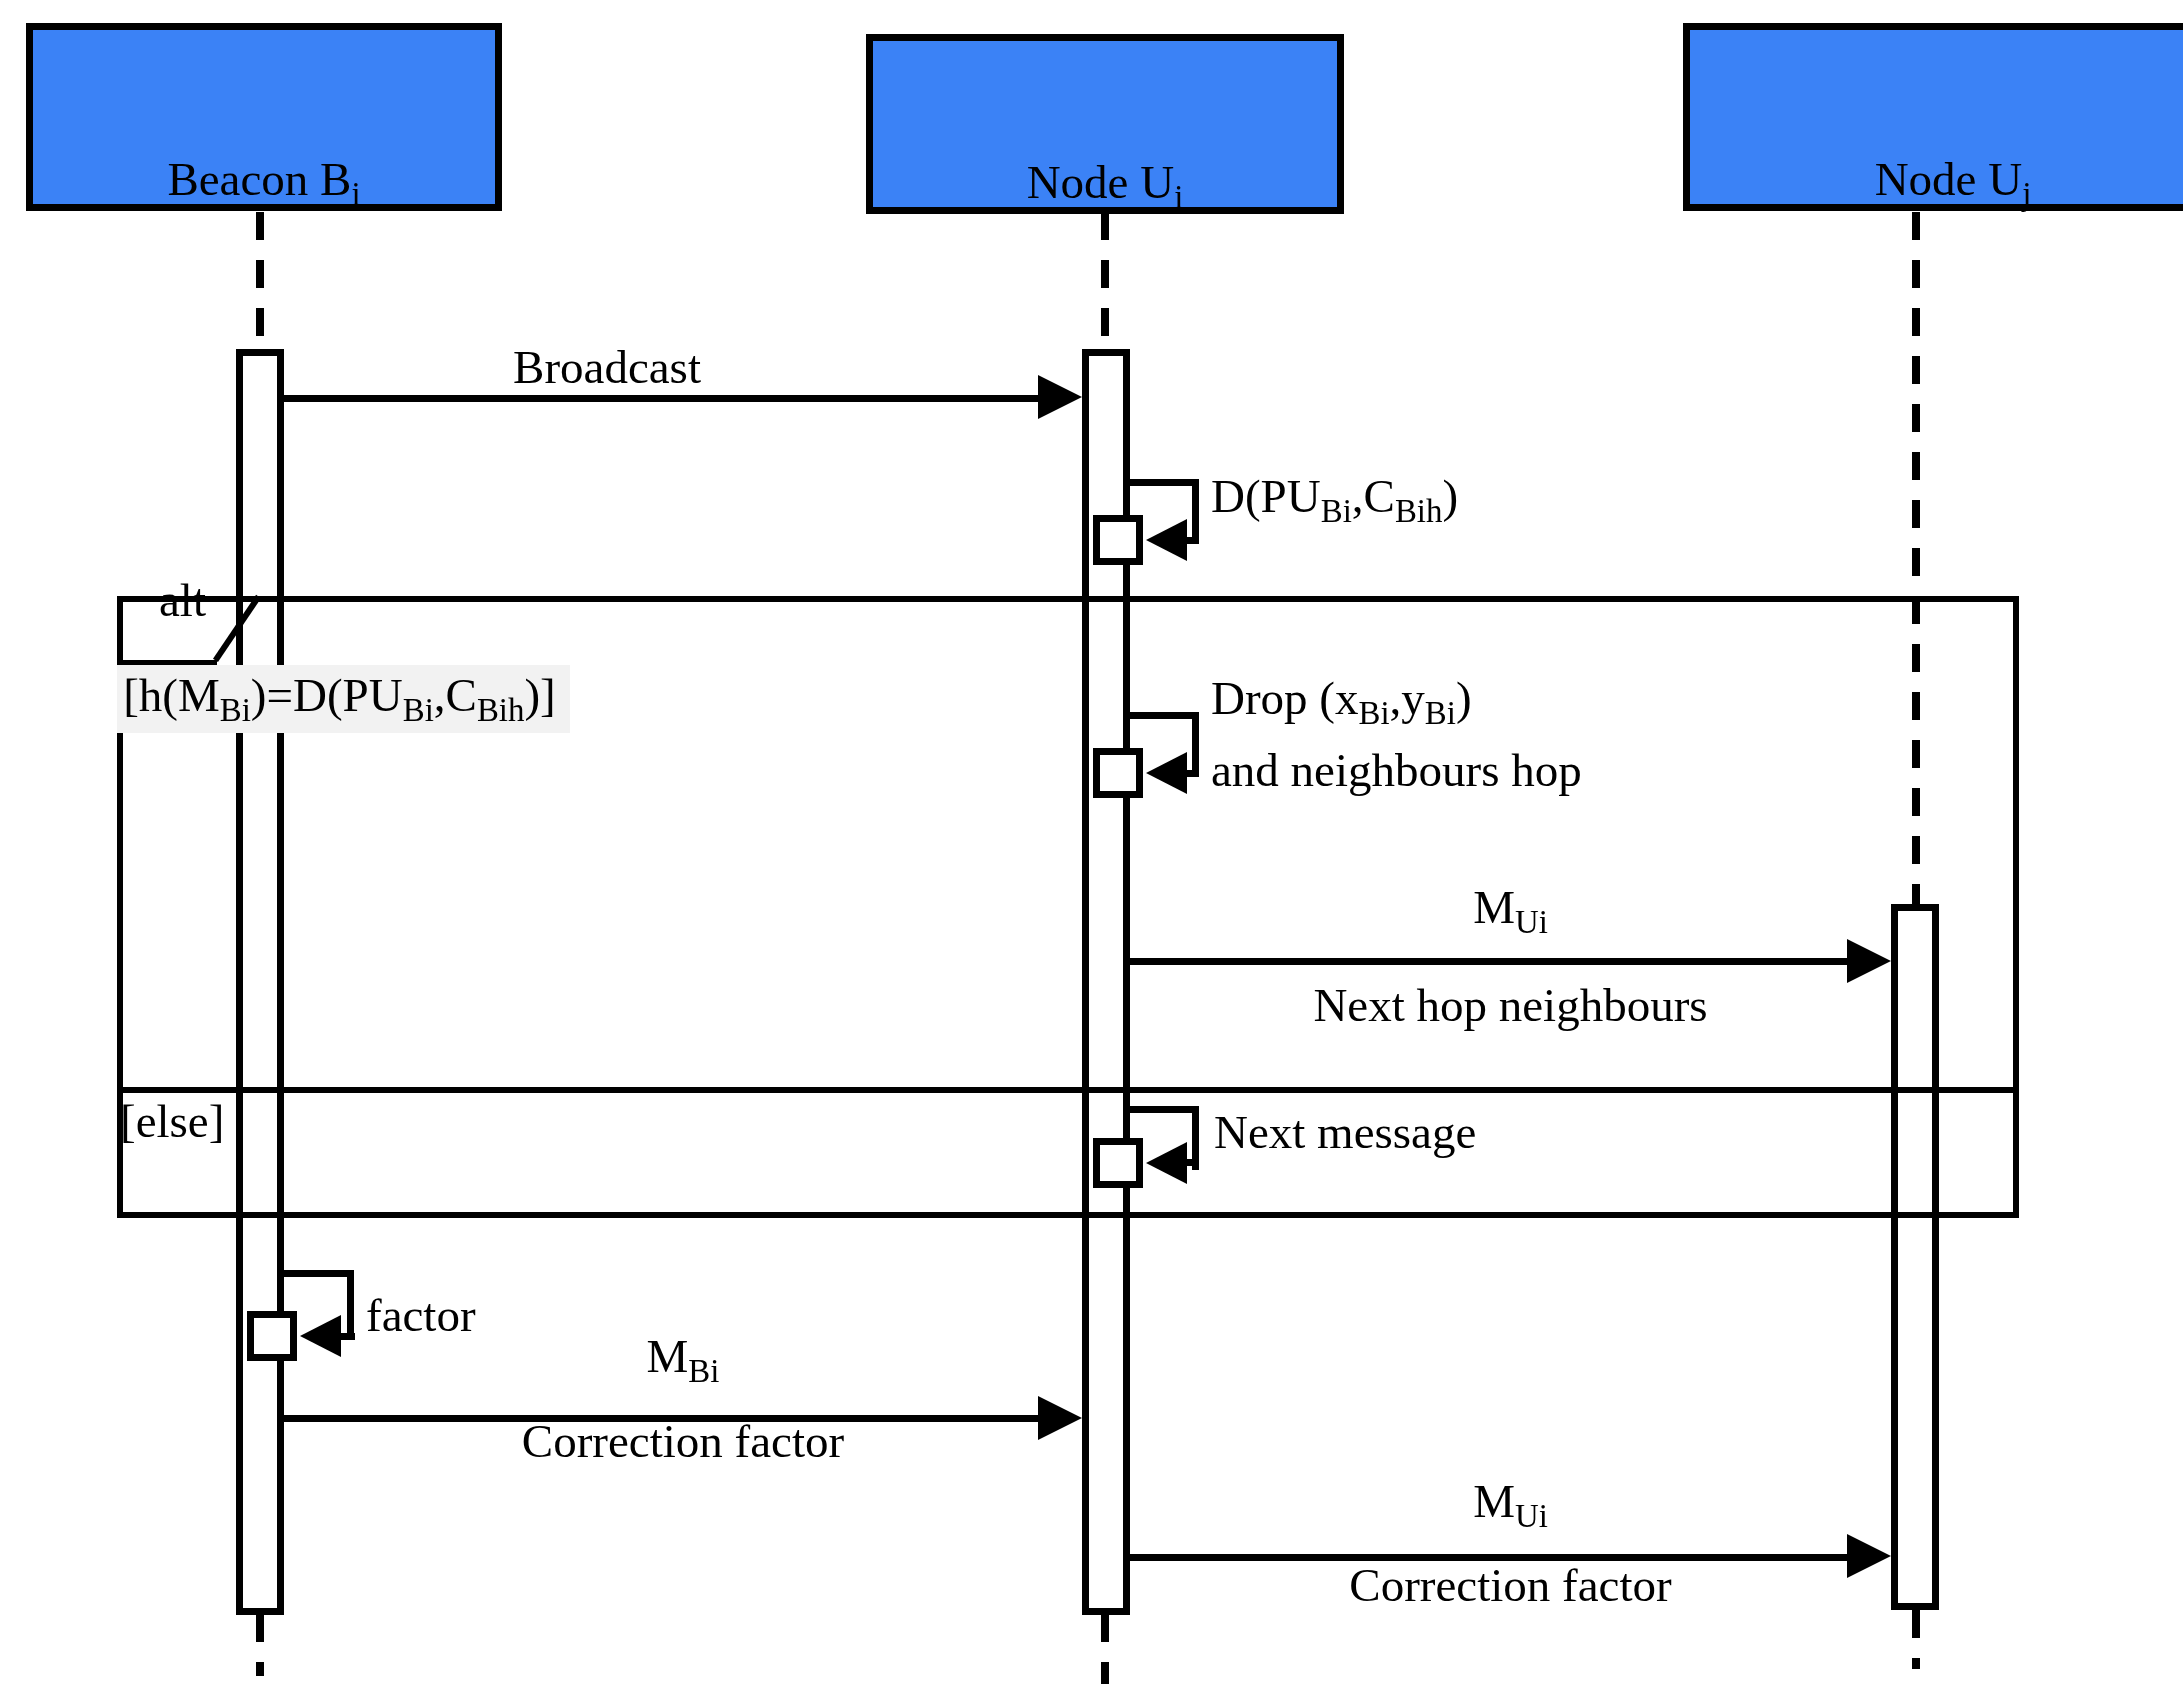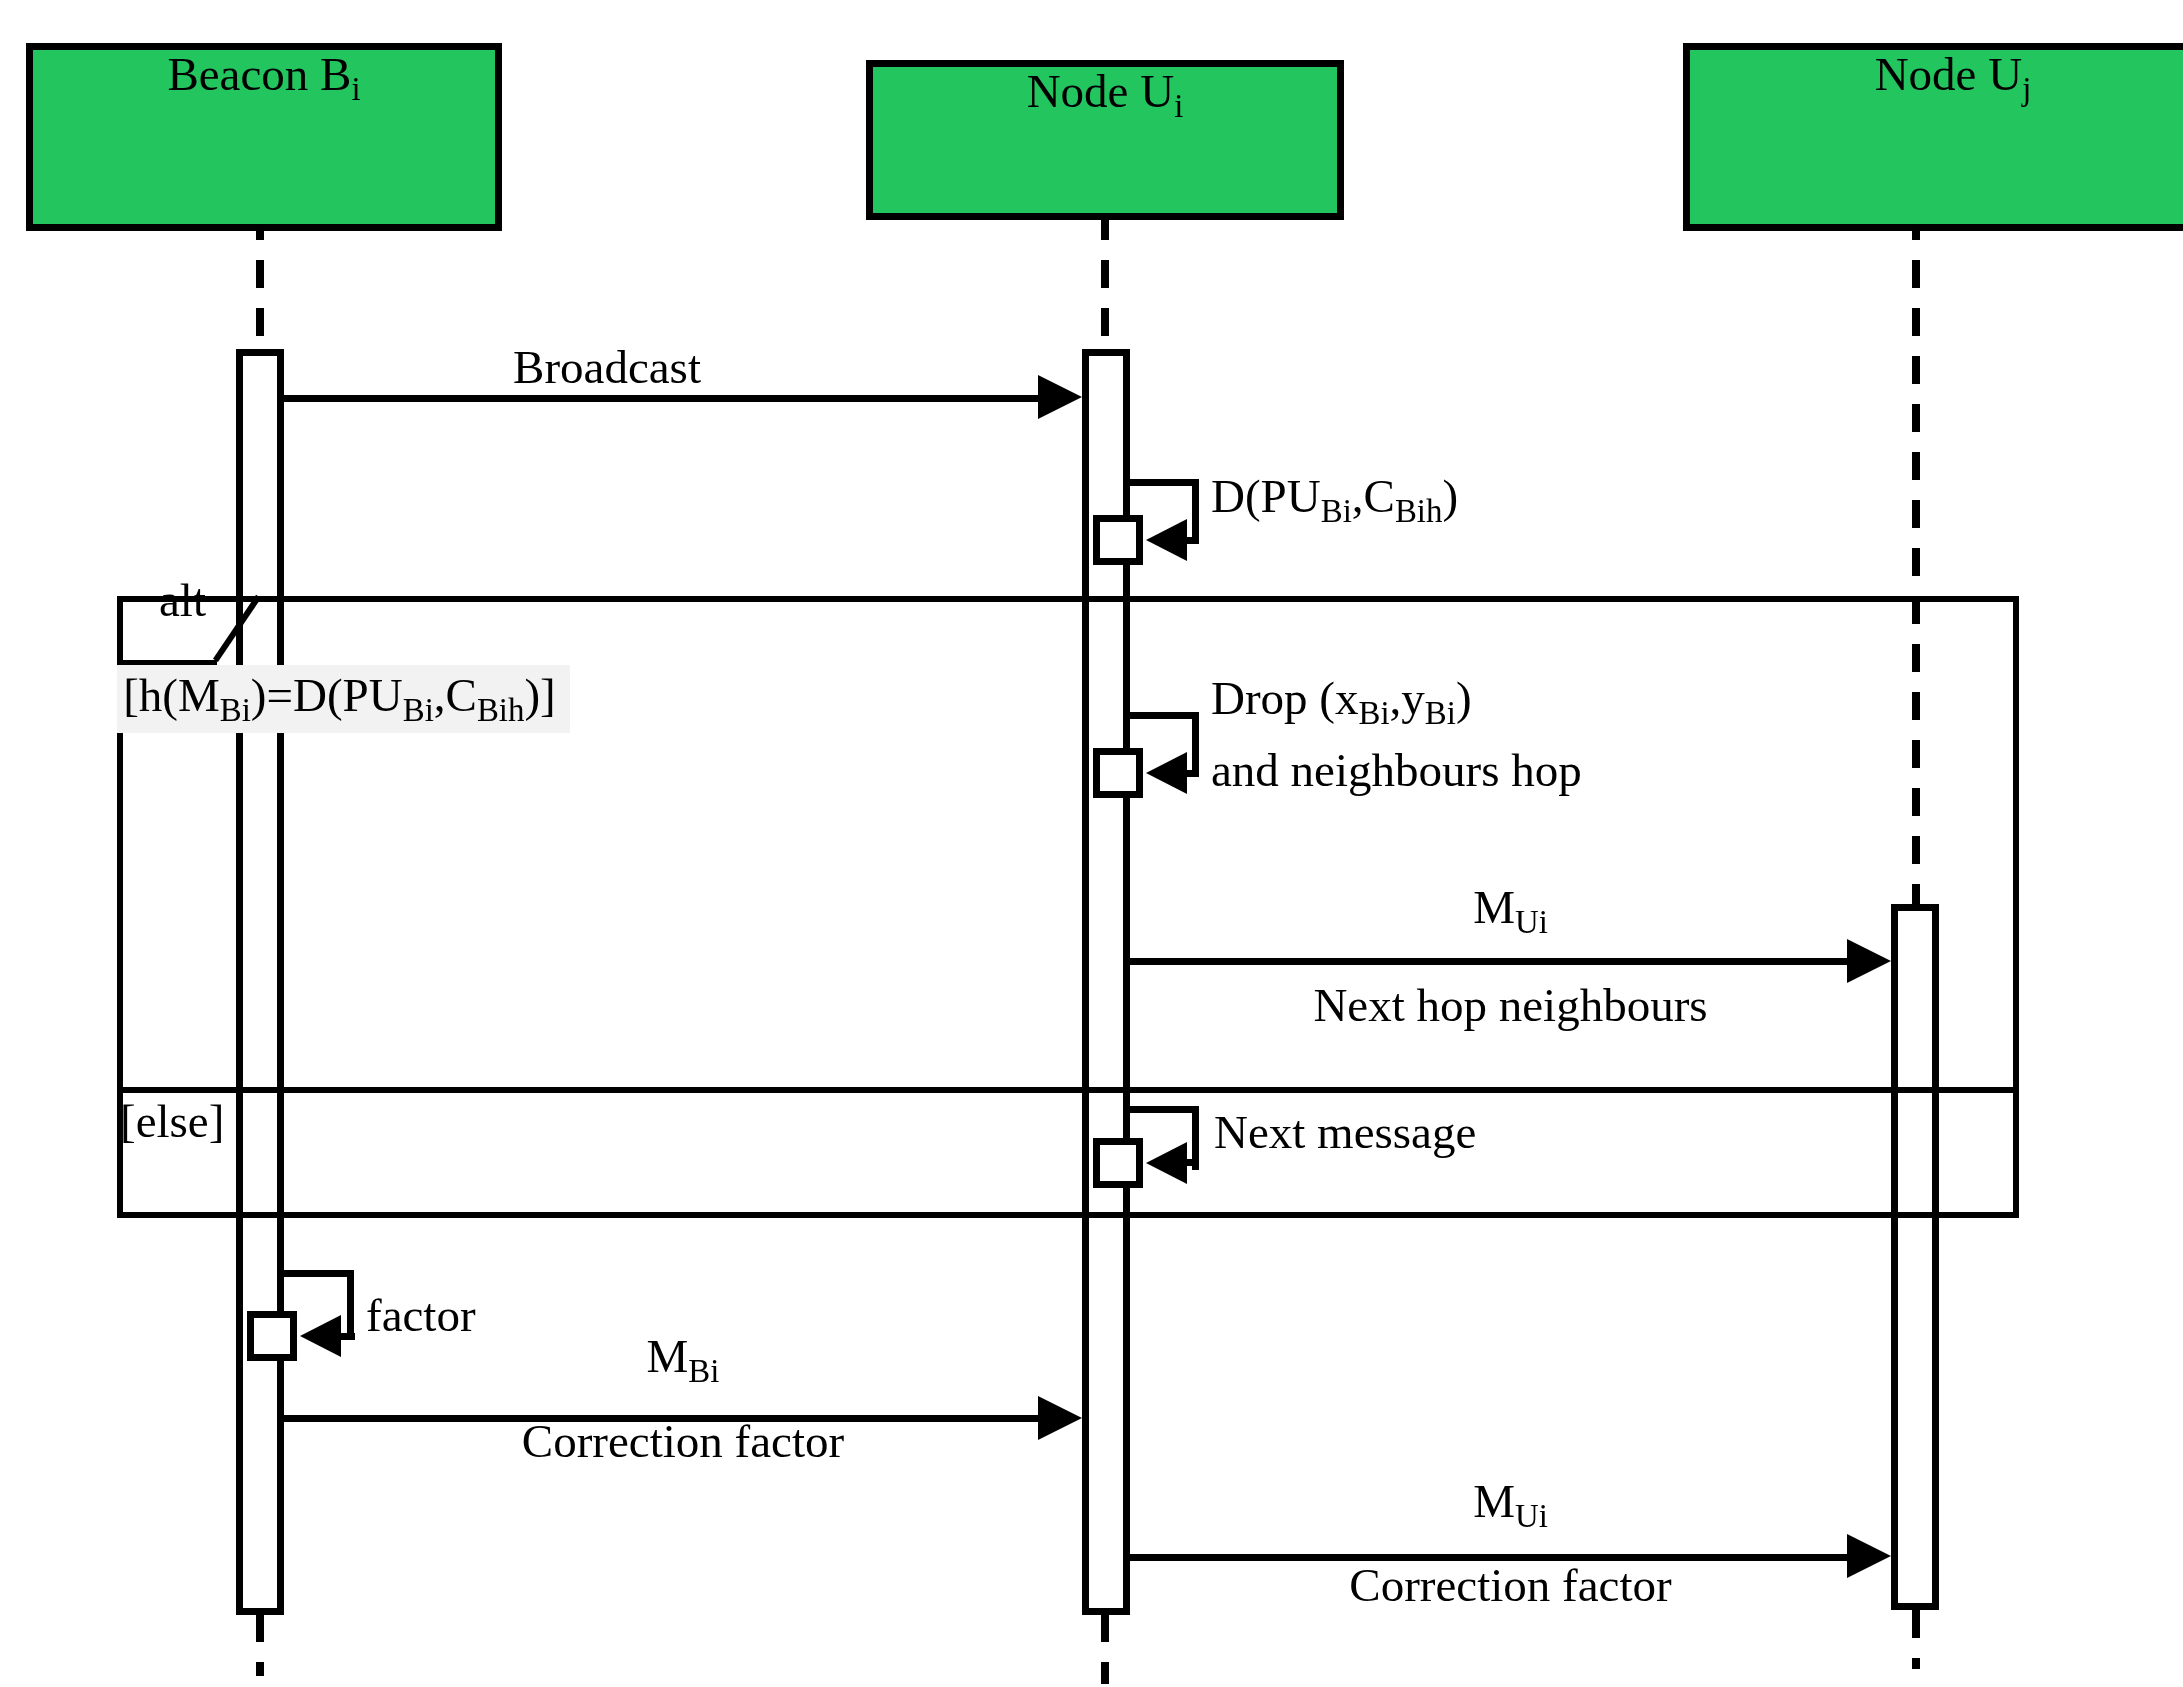--- a/index.html
+++ b/index.html
@@ -1,21 +1,21 @@
 <!DOCTYPE html>
 <html style="font-size:12.5px"><head>
 <meta charset="utf-8">
 <style>
   * { margin:0; padding:0; box-sizing:border-box; }
   html,body { background:#ffffff; }
   body { font-family:"Liberation Serif", serif; color:#000; }
   #canvas { position:relative; width:2183px; height:1687px; background:#fff; overflow:hidden; }
   .abs { position:absolute; }
-  .actor { border:7px solid #000; background:#22c55e; display:flex; align-items:flex-start; justify-content:center;
-           font-size:47px; z-index:2;margin-top:20px; }
+  .actor { border:7px solid #000; background:#3b82f6; display:flex; align-items:flex-end; justify-content:center;
+           font-size:47px; z-index:2; }
   .lifeline { width:7.8px; z-index:1;
       background-image:repeating-linear-gradient(180deg,#000 0,#000 28px,transparent 28px,transparent 48px); }
   .bar  { border:7px solid #000; background:#fff; z-index:2; }
   .hline{ background:#000; height:7px; z-index:3; }
   .vline{ background:#000; width:7px;  z-index:3; }
   .alt-border { border:6.2px solid #000; background:transparent; z-index:4; pointer-events:none; }
   .divider { background:#000; height:6.2px; z-index:3; }
   .pent { background:#000; z-index:4; }
   .ah-right { width:0;height:0; border-left:44px solid #000; border-top:22.6px solid transparent;
               border-bottom:22.6px solid transparent; z-index:3; }
@@ -28,21 +28,21 @@
   .guard { background:#f2f2f2; padding:6.2px 14px 12.5px 6.2px; z-index:5; }
 </style>
 </head>
 <body>
 
 <div id="canvas">
 
   <div class="abs actor" style="left:26px;top:23.4px;width:476px;height:188px">
     <span class="lbl"><span>Beacon B</span><sub>i</sub></span>
   </div>
-  <div class="abs actor" style="left:866px;top:40px;width:478px;height:160px">
+  <div class="abs actor" style="left:866px;top:34px;width:478px;height:180px">
     <span class="lbl"><span>Node U</span><sub>i</sub></span>
   </div>
   <div class="abs actor" style="left:1683px;top:23.4px;width:540px;height:188px">
     <span class="lbl"><span>Node U</span><sub>j</sub></span>
   </div>
 
   <div class="abs lifeline" style="left:256px;top:212px;height:137px"></div>
   <div class="abs lifeline" style="left:1101px;top:212px;height:137px"></div>
   <div class="abs lifeline" style="left:1912px;top:212px;height:692px"></div>
   <div class="abs lifeline" style="left:256px;top:1614px;height:62px"></div>

